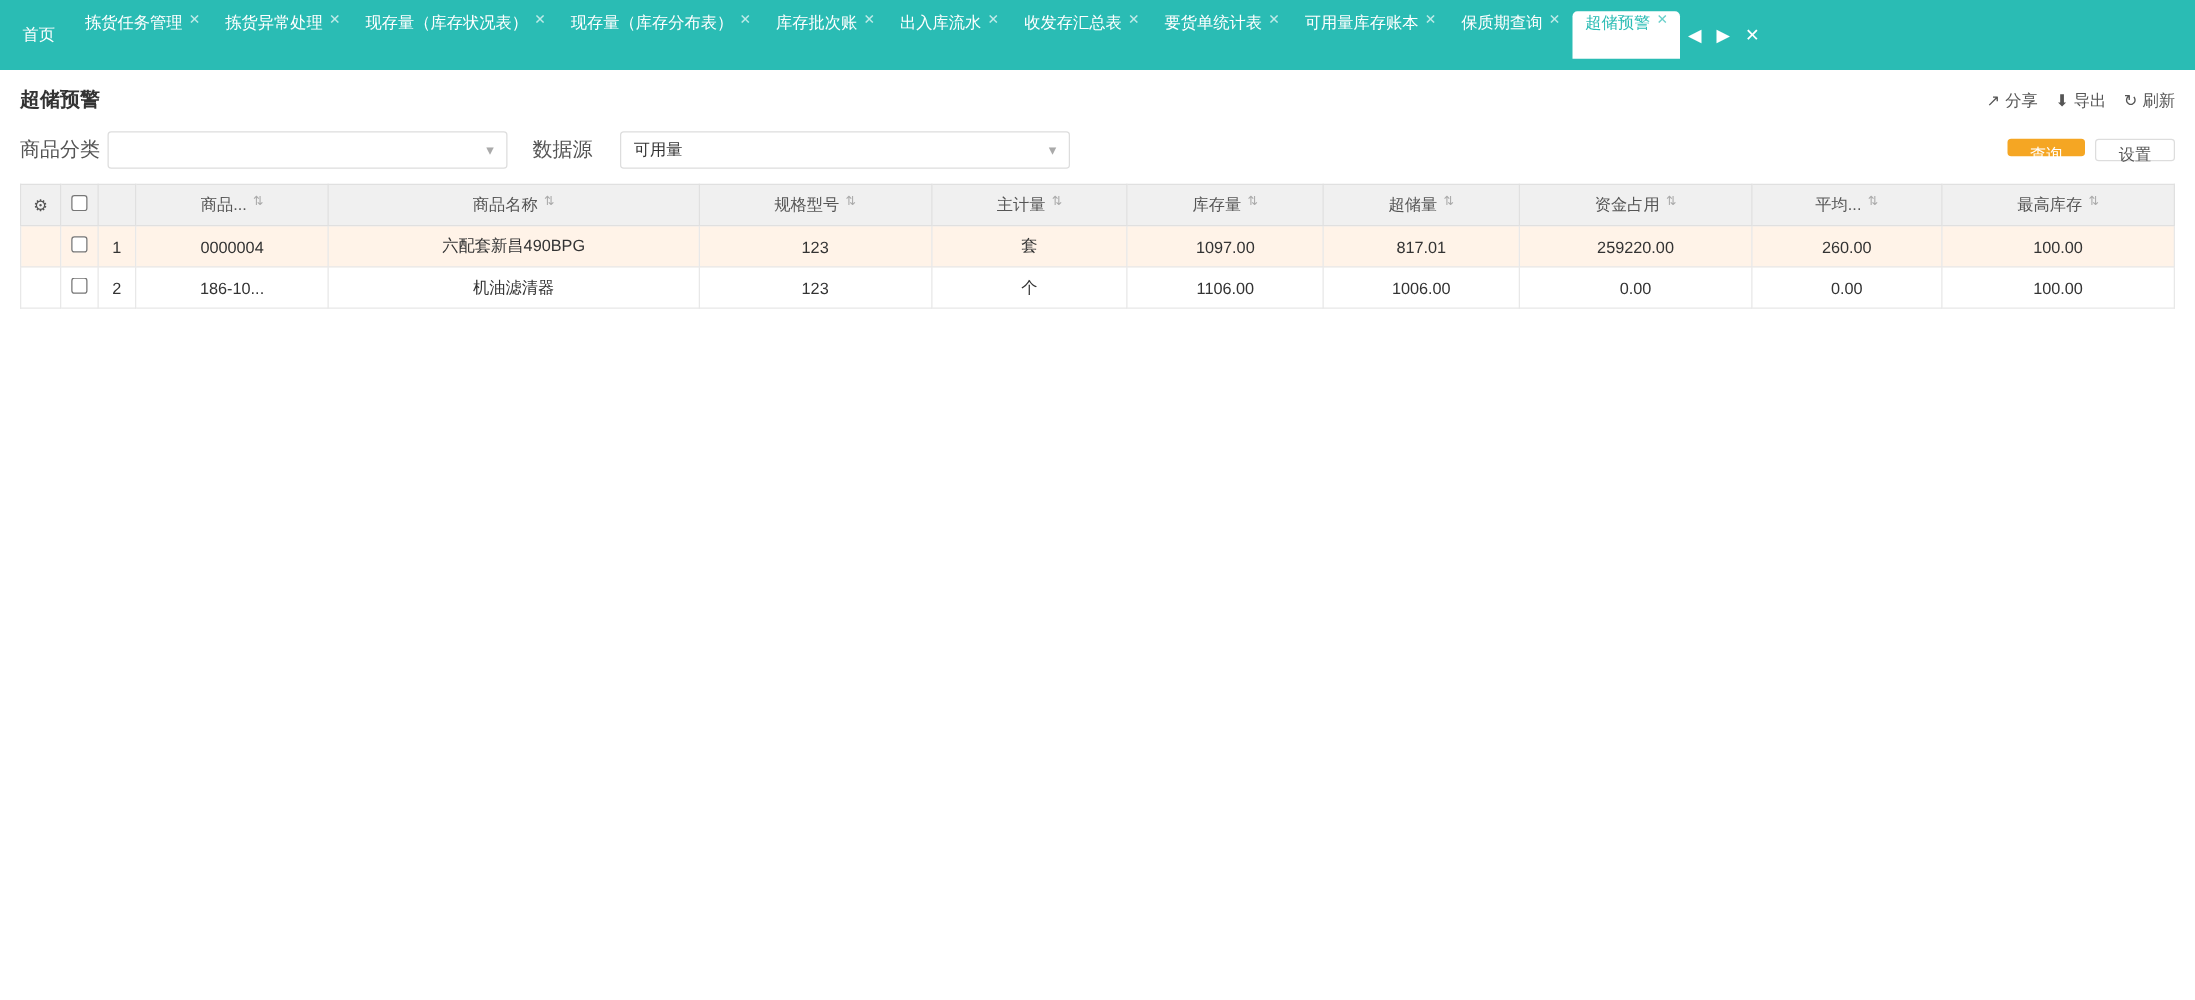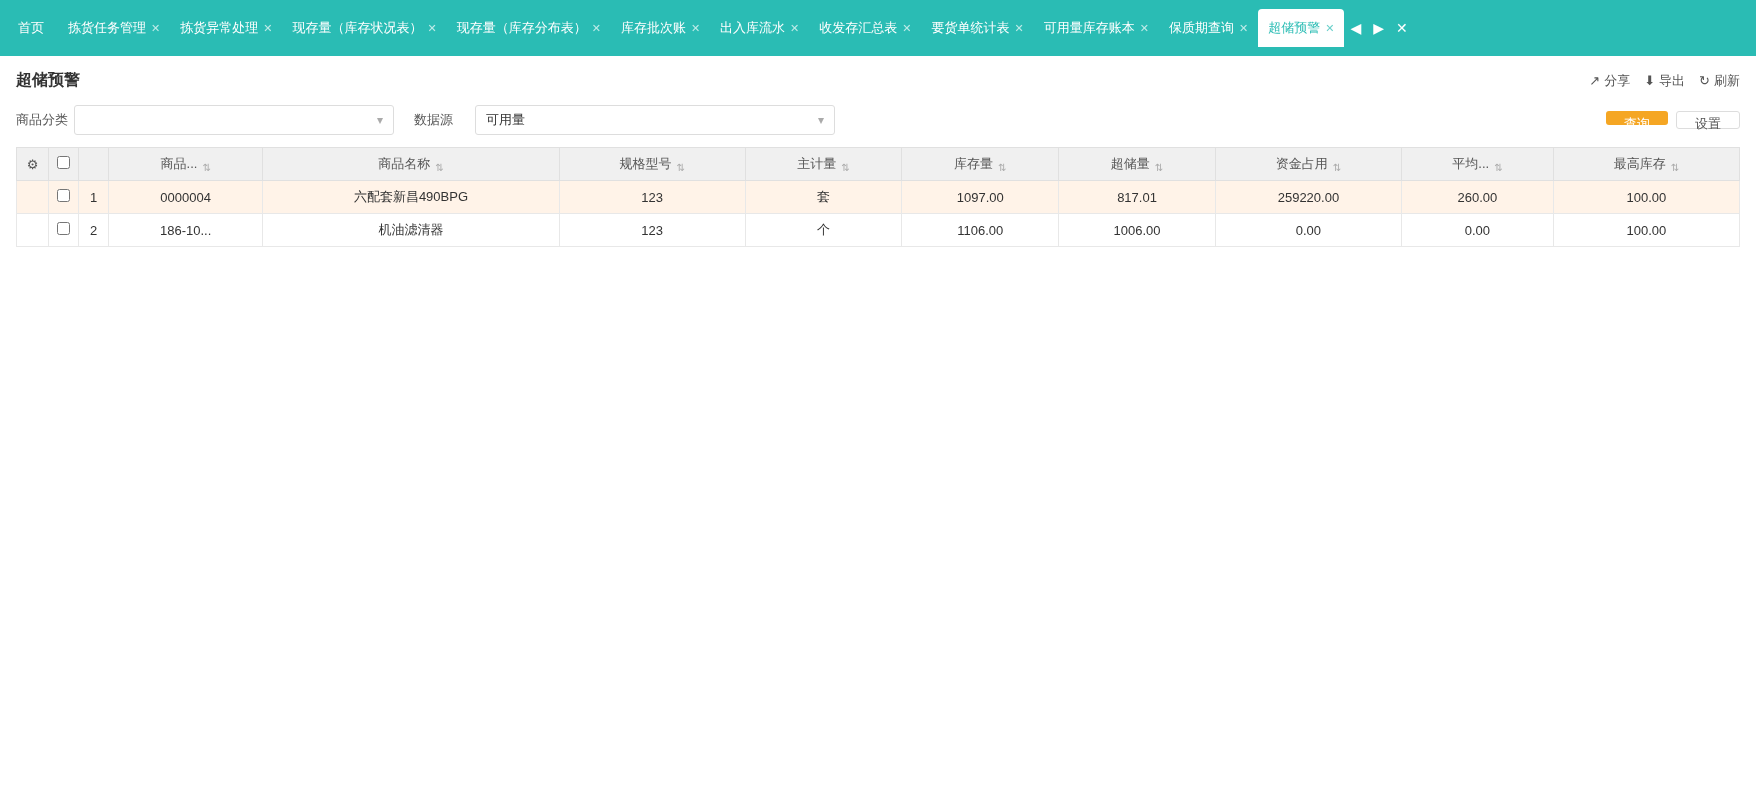--- a/index.html
+++ b/index.html
@@ -9,21 +9,21 @@
     .topbar {
       background: #2abcb4;
       display: flex;
       align-items: center;
       height: 56px;
       overflow: hidden;
       padding: 0 4px;
     }
     .topbar-item {
       display: flex;
-      align-items: center;
+      align-items: flex-start;
       color: #fff;
       padding: 0 10px;
       height: 38px;
       cursor: pointer;
       white-space: nowrap;
       font-size: 13px;
       flex-shrink: 0;
     }
     .topbar-item.active {
       background: #fff;
@@ -92,21 +92,21 @@
       gap: 20px;
       margin-bottom: 12px;
     }
     .filter-group {
       display: flex;
       align-items: center;
       gap: 6px;
     }
     .filter-label {
       color: #555;
-      font-size: 13px;
+      font-size: 16px;
       white-space: nowrap;
     }
     .filter-select {
       display: flex;
       align-items: center;
       border: 1px solid #ddd;
       border-radius: 3px;
       padding: 4px 10px;
       background: #fff;
       cursor: pointer;
@@ -192,21 +192,21 @@
     }
     .checkbox-cell {
       width: 30px;
     }
     .num-cell {
       width: 30px;
       color: #888;
     }
     .th-sort {
       display: flex;
-      align-items: flex-end;
+      align-items: flex-start;
       justify-content: center;
       gap: 2px;
     }
   </style>
 </head>
 <body>
 
 <div class="topbar">
   <span class="topbar-home">首页</span>
 

